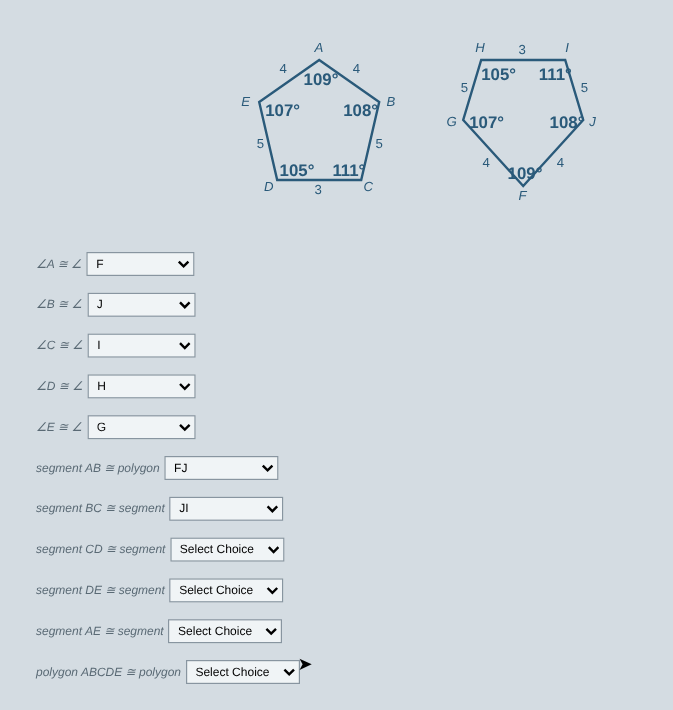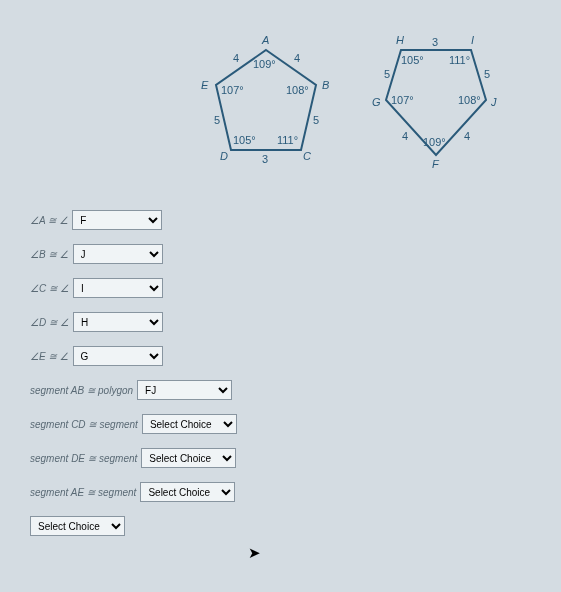--- a/index.html
+++ b/index.html
@@ -30,22 +30,23 @@
   .p2 { left: 170px; top: 0; width: 150px; height: 130px; }
   .label {
     position: absolute;
     font-size: 11px;
     font-style: italic;
     color: #2a5a7a;
     font-weight: 500;
   }
   .angle {
     position: absolute;
-    font-size: 11px;
+    font-size: 14px;
     color: #2a5a7a;
+    font-weight: bold;
   }
   .side {
     position: absolute;
     font-size: 11px;
     color: #2a5a7a;
   }
   .answer-list {
     position: absolute;
     top: 210px;
     left: 30px;
@@ -147,30 +148,35 @@
     </div>
     <div class="row">
       <span class="prefix">∠E ≅ ∠</span>
       <select class="short"><option>G</option></select>
     </div>
     <div class="row">
       <span class="prefix">segment AB ≅ polygon</span>
       <select class="med"><option>FJ</option></select>
     </div>
     <div class="row">
+      <span class="prefix">segment BC ≅ segment</span>
+      <select class="med"><option>JI</option></select>
+    </div>
+    <div class="row">
       <span class="prefix">segment CD ≅ segment</span>
       <select class="med"><option>Select Choice</option></select>
     </div>
     <div class="row">
       <span class="prefix">segment DE ≅ segment</span>
       <select class="med"><option>Select Choice</option></select>
     </div>
     <div class="row">
       <span class="prefix">segment AE ≅ segment</span>
       <select class="med"><option>Select Choice</option></select>
     </div>
     <div class="row">
+      <span class="prefix">polygon ABCDE ≅ polygon</span>
       <select class="med"><option>Select Choice</option></select>
     </div>
   </div>
 
   <div class="cursor">➤</div>
 </div>
 
 </body></html>

